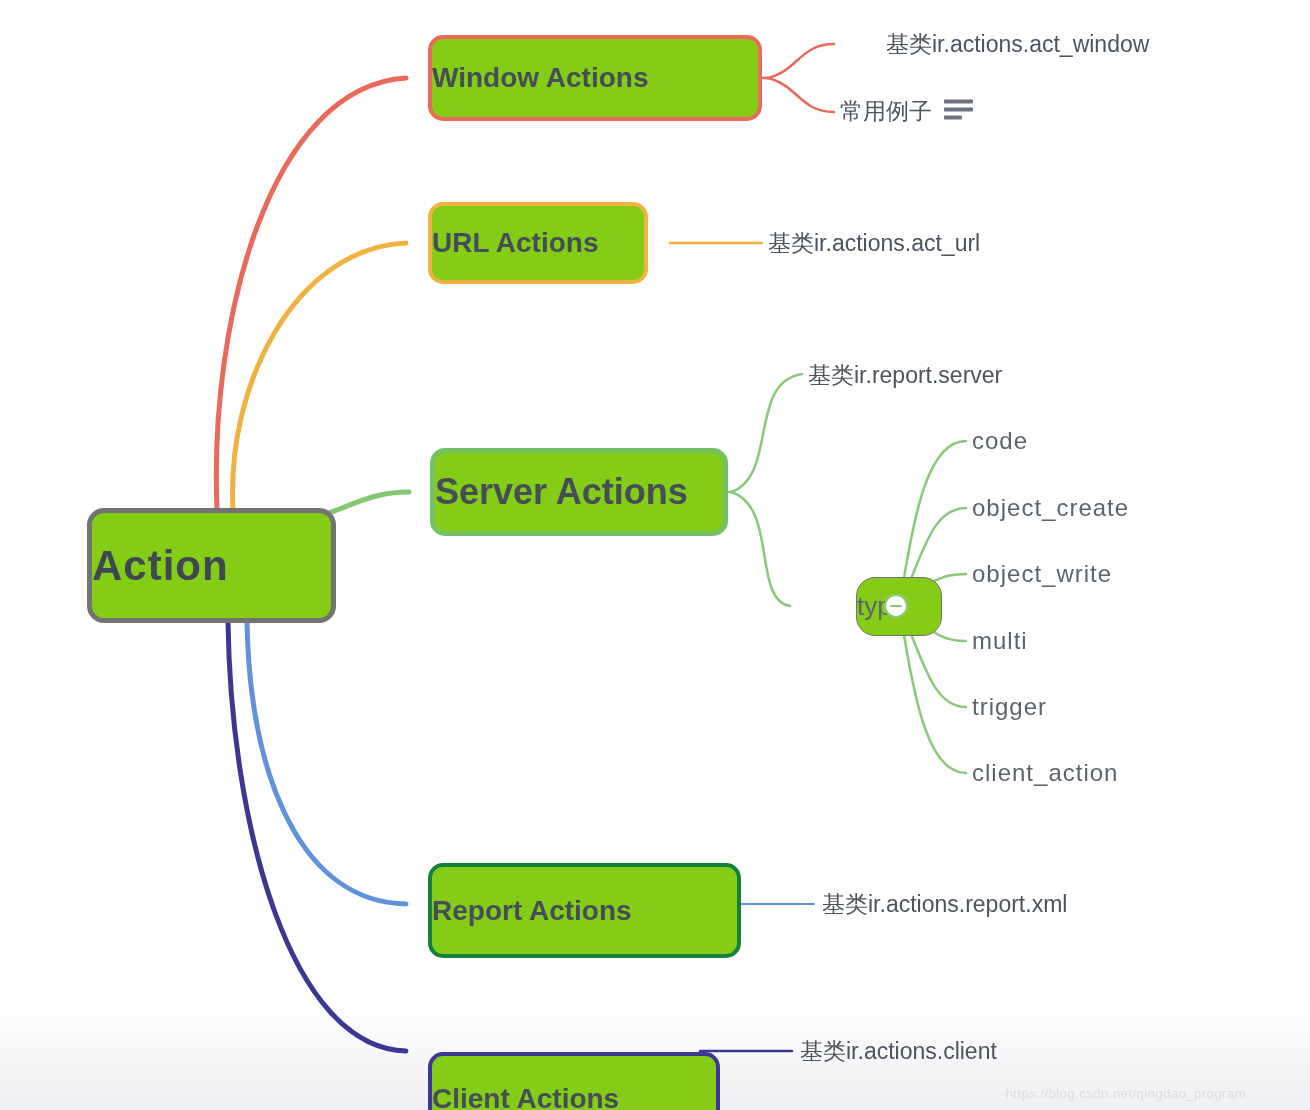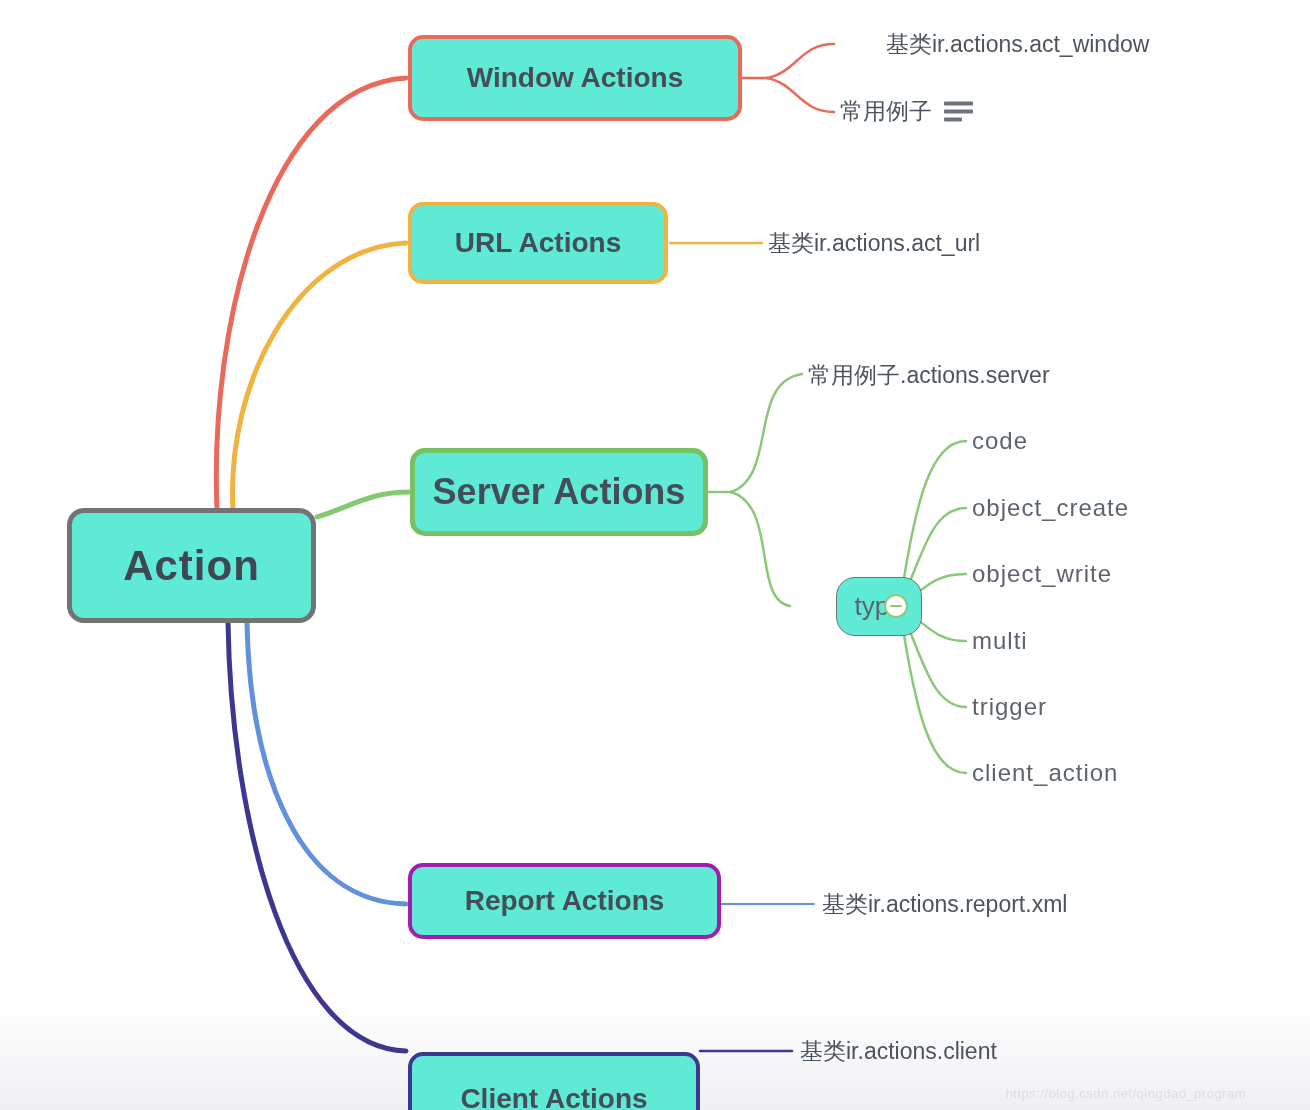--- a/index.html
+++ b/index.html
@@ -4,37 +4,37 @@
 <style>
   html,body{margin:0;padding:0;}
   body{
     width:1310px;height:1110px;position:relative;overflow:hidden;
     font-family:"Liberation Sans","DejaVu Sans",sans-serif;
     background:linear-gradient(180deg,#ffffff 0%,#ffffff 90%,#f0f0f4 100%);
   }
   #canvas{position:absolute;inset:0;width:1310px;height:1110px;}
   svg.wires{position:absolute;left:0;top:0;z-index:0;}
   .node{
-    position:absolute;z-index:2;background:#5eead4;display:flex;
-    align-items:center;justify-content:center;box-sizing:border-box;
-    border-radius:15px;color:#454d58;font-weight:700;
+    position:absolute;z-index:2;background:#84cc16;display:flex;
+    align-items:center;box-sizing:border-box;
+    border-radius:15px;color:#454d58;font-weight:700;margin-left:20px;
   }
   .node-root{left:67px;top:508px;width:249px;height:115px;border:5px solid #737373;font-size:42px;letter-spacing:1px;color:#3f4753;border-radius:17px;}
   .node-window{left:408px;top:35px;width:334px;height:86px;border:4px solid #e9695a;font-size:28px;}
-  .node-url{left:408px;top:202px;width:260px;height:82px;border:4px solid #f0b342;font-size:28px;}
+  .node-url{left:408px;top:202px;width:220px;height:82px;border:4px solid #f0b342;font-size:28px;}
   .node-server{left:410px;top:448px;width:298px;height:88px;border:5px solid #76c164;font-size:36px;}
   .node-type{left:836px;top:577px;width:86px;height:59px;border:1px solid #737373;border-radius:19px;font-size:26px;font-weight:400;color:#5c646e;}
-  .node-report{left:408px;top:863px;width:313px;height:76px;border:4px solid #a21caf;font-size:28px;}
+  .node-report{left:408px;top:863px;width:313px;height:95px;border:4px solid #15803d;font-size:28px;}
   .node-client{left:408px;top:1052px;width:292px;height:93px;border:4px solid #3e3791;font-size:28px;}
   .lbl{
     position:absolute;z-index:2;transform:translateY(-50%);
     font-size:23px;font-weight:500;color:#4c545e;white-space:nowrap;line-height:1;
   }
   .lbl-sub{font-size:24px;font-weight:400;color:#5c646e;letter-spacing:1px;}
-  .lbl-row{display:flex;align-items:center;gap:12px;}
+  .lbl-row{display:flex;gap:12px;}
   .notes-icon{display:inline-flex;flex-direction:column;gap:4px;width:29px;}
   .notes-icon i{display:block;height:4px;background:#6b7280;border-radius:1px;}
   .notes-icon i:nth-child(1){width:29px;}
   .notes-icon i:nth-child(2){width:29px;}
   .notes-icon i:nth-child(3){width:18px;}
   .collapse-btn{
     position:absolute;z-index:3;left:884px;top:594px;width:24px;height:24px;
     border:2.5px solid #8cc87a;border-radius:50%;background:#ffffff;
     box-sizing:border-box;display:flex;align-items:center;justify-content:center;cursor:pointer;
   }
@@ -103,21 +103,21 @@
   </div>
 
   <div class="node node-url">
     <span>URL Actions</span>
   </div>
   <div class="lbl" style="left:768px;top:243px;">基类ir.actions.act_url</div>
 
   <div class="node node-server">
     <span>Server Actions</span>
   </div>
-  <div class="lbl" style="left:808px;top:375px;">常用例子.actions.server</div>
+  <div class="lbl" style="left:808px;top:375px;">基类ir.report.server</div>
 
   <div class="node node-type">
     <span>type</span>
   </div>
   <div class="collapse-btn">
       <i></i>
     </div>
 
   <div class="lbl lbl-sub" style="left:972px;top:441px;">code</div>
   <div class="lbl lbl-sub" style="left:972px;top:508px;">object_create</div>

